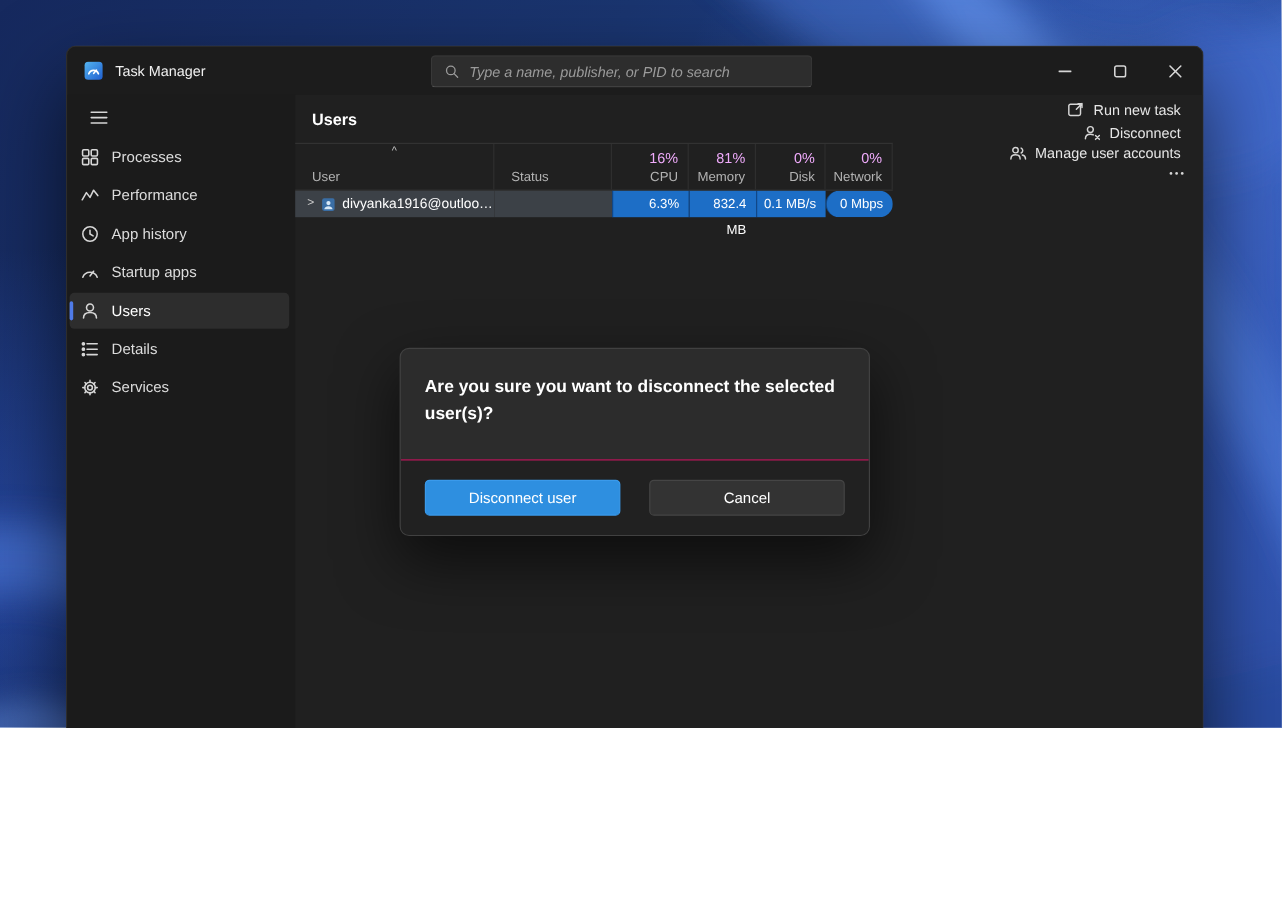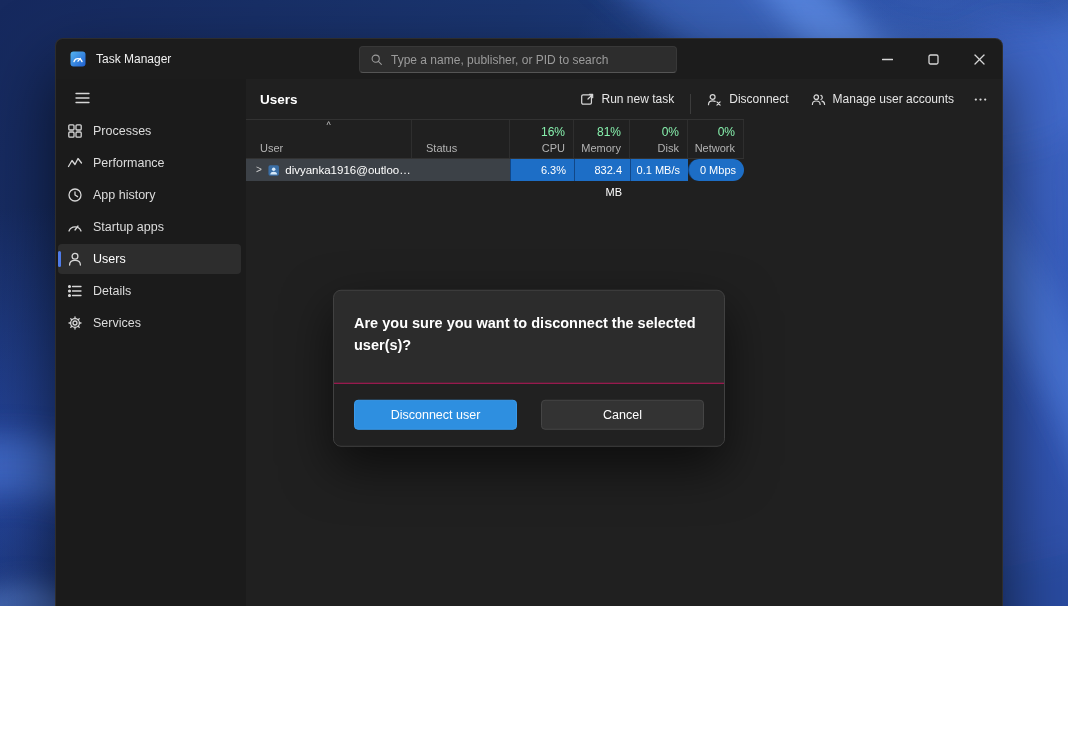--- a/index.html
+++ b/index.html
@@ -26,21 +26,21 @@
   .titlebar { position:absolute; top:0; left:0; right:0; height:40px; }
   .app-icon { position:absolute; left:14px; top:12px; width:16px; height:16px; }
   .app-title { position:absolute; left:40px; top:13px; font-size:12px; color:#f0f0f0; }
   .searchbox {
     position:absolute; left:303px; top:7px; width:318px; height:27px;
     background:#2d2d2d; border:1px solid #383838; border-bottom-color:#555;
     border-radius:4px; display:flex; align-items:center; padding:0 10px; gap:8px;
   }
   .searchbox input {
     flex:1; background:transparent; border:none; outline:none;
-    color:#e0e0e0; font-size:12px; font-family:inherit;
+    color:#e0e0e0; font-size:12px; font-family:inherit;font-style:italic;
   }
   .searchbox input::placeholder { color:#9b9b9b; }
   .win-controls { position:absolute; right:0; top:0; height:40px; display:flex; }
   .win-btn { width:46px; height:40px; display:flex; align-items:center; justify-content:center; color:#e8e8e8; cursor:default; }
 
   
   .sidebar { position:absolute; top:40px; left:0; width:190px; bottom:0; background:#1b1b1b; }
   .hamburger { position:absolute; left:10px; top:4px; width:32px; height:30px; display:flex; align-items:center; justify-content:center; border-radius:4px; }
   .nav { position:absolute; top:37px; left:0; right:0; }
   .nav-item {
@@ -52,38 +52,38 @@
     content:""; position:absolute; left:0; top:7px; width:3px; height:16px;
     border-radius:2px; background:#4f7be8;
   }
   .nav-item .ico { width:16px; height:16px; flex:0 0 16px; display:flex; }
   .settings-item { position:absolute; bottom:10px; left:0; right:0; }
 
   
   .content { position:absolute; top:40px; left:190px; right:0; bottom:0; background:#202020; }
   .cmdbar { position:absolute; top:0; left:0; right:0; height:40px; display:flex; align-items:center; }
   .page-title { margin-left:14px; font-size:13.5px; font-weight:700; color:#fff; }
-  .cmd-right { position:absolute; right:8px; top:5px; height:30px; display:flex; align-items:flex-end; gap:2px; }
+  .cmd-right { position:absolute; right:8px; top:5px; height:30px; display:flex; align-items:flex-end; gap:2px;flex-direction:column; }
   .cmd-btn { display:flex; align-items:center; gap:7px; padding:0 10px; height:30px; border-radius:4px; color:#e6e6e6; font-size:12px; white-space:nowrap; }
   .cmd-sep { width:1px; height:20px; background:#3c3c3c; margin:0 4px; }
   .more-btn { width:28px; justify-content:center; padding:0; }
 
   
   .table { position:absolute; top:40px; left:0; }
   .thead { display:flex; width:498px; height:40px; border-top:1px solid #323232; border-bottom:1px solid #323232; }
   .col { position:relative; border-right:1px solid #2e2e2e; }
   .col-user { width:166px; }
   .col-status { width:98px; }
   .col-cpu { width:64px; }
   .col-mem { width:56px; }
   .col-disk { width:58px; }
   .col-net { width:56px; }
   .col .hdr-label { position:absolute; bottom:4px; left:14px; font-size:11px; color:#b3b3b3; }
   .col.stat .hdr-label { left:auto; right:8px; }
-  .col .hdr-stat { position:absolute; top:5px; right:8px; font-size:12px; color:#86efac;text-align:right; }
+  .col .hdr-stat { position:absolute; top:5px; right:8px; font-size:12px; color:#f0abfc;text-align:right; }
   .sort-caret { position:absolute; top:0; left:50%; transform:translateX(-50%); font-size:9px; color:#c8c8c8; line-height:10px; }
 
   .trow { display:flex; width:498px; height:22px; font-size:11.5px; }
   .cell-user { width:166px; background:#3c4147; display:flex; align-items:center; gap:6px; padding-left:10px; color:#fff; overflow:hidden; white-space:nowrap; }
   .cell-status { width:98px; background:#3c4147; }
   .cell-val { background:#1d6ec6; color:#fff; font-size:11px; line-height:22px; text-align:right; padding-right:8px; border-left:1px solid rgba(8,40,84,0.55); }
   .cv-cpu { width:64px; } .cv-mem { width:56px; } .cv-disk { width:58px; } .cv-net { width:56px;border-radius:11px; }
   .expander { font-size:10px; color:#cfcfcf; line-height:1; }
   .row-name { overflow:hidden; text-overflow:ellipsis; }
 

